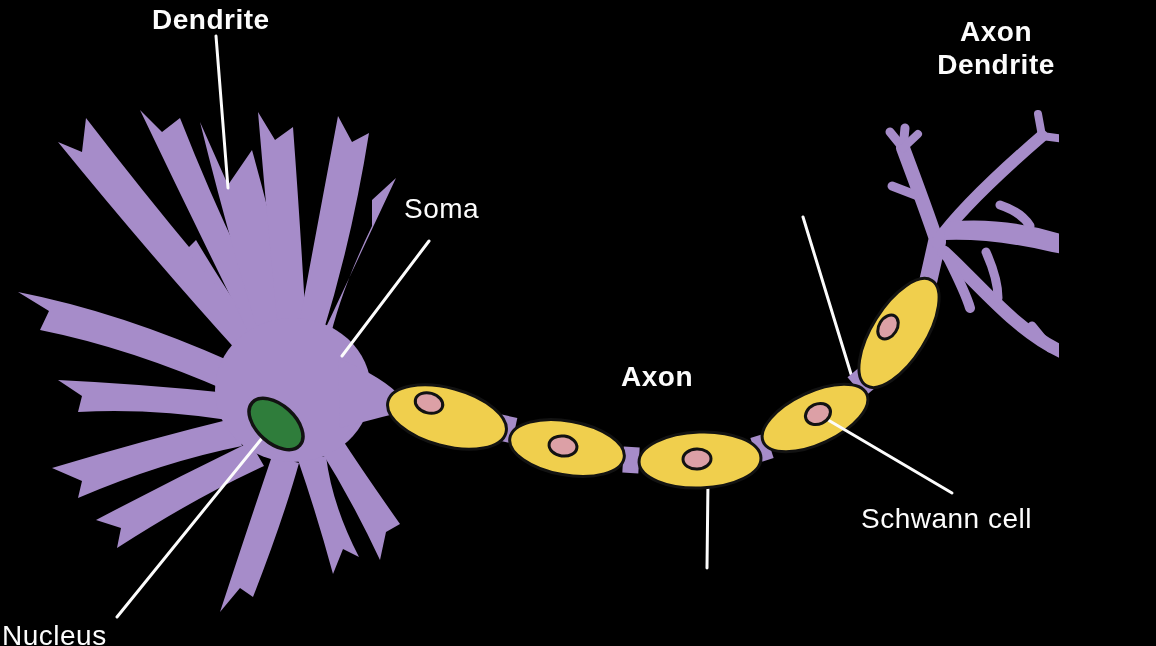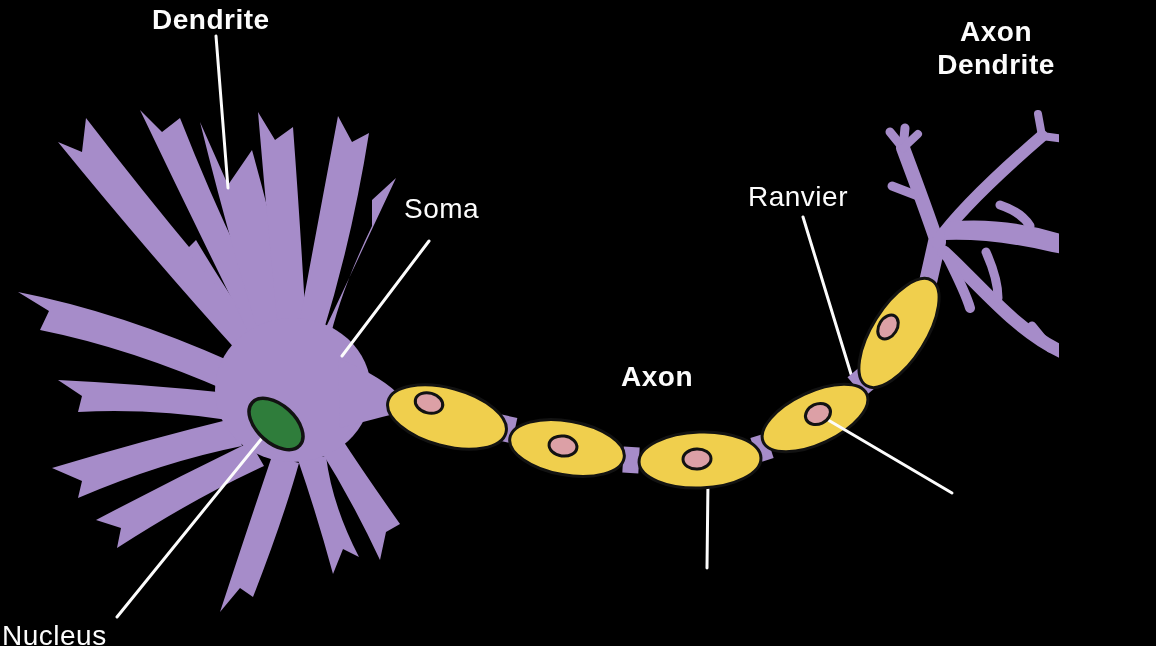--- a/index.html
+++ b/index.html
@@ -115,22 +115,22 @@
   <div class="label bold" style="left:152px;top:3px;">Dendrite</div>
 
   <div class="label" style="left:404px;top:192px;">Soma</div>
 
   <div class="label" style="left:2px;top:613px;margin-top:6px;">Nucleus</div>
 
   <div class="label bold" style="left:621px;top:360px;">Axon</div>
 
   <div class="label center" style="left:718px;top:141px;width:160px;line-height:37px;">
     <br>
-    <span>Ranvier</span>
   </div>
 
+  <div class="label" style="left:861px;top:502px;">Schwann cell</div>
 
 
   <div class="label bold center" style="right:0px;top:15px;width:126px;line-height:33px;">
     <span>Axon</span><br>
     <span>Dendrite</span>
   </div>
 </div>
 
 </body></html>

